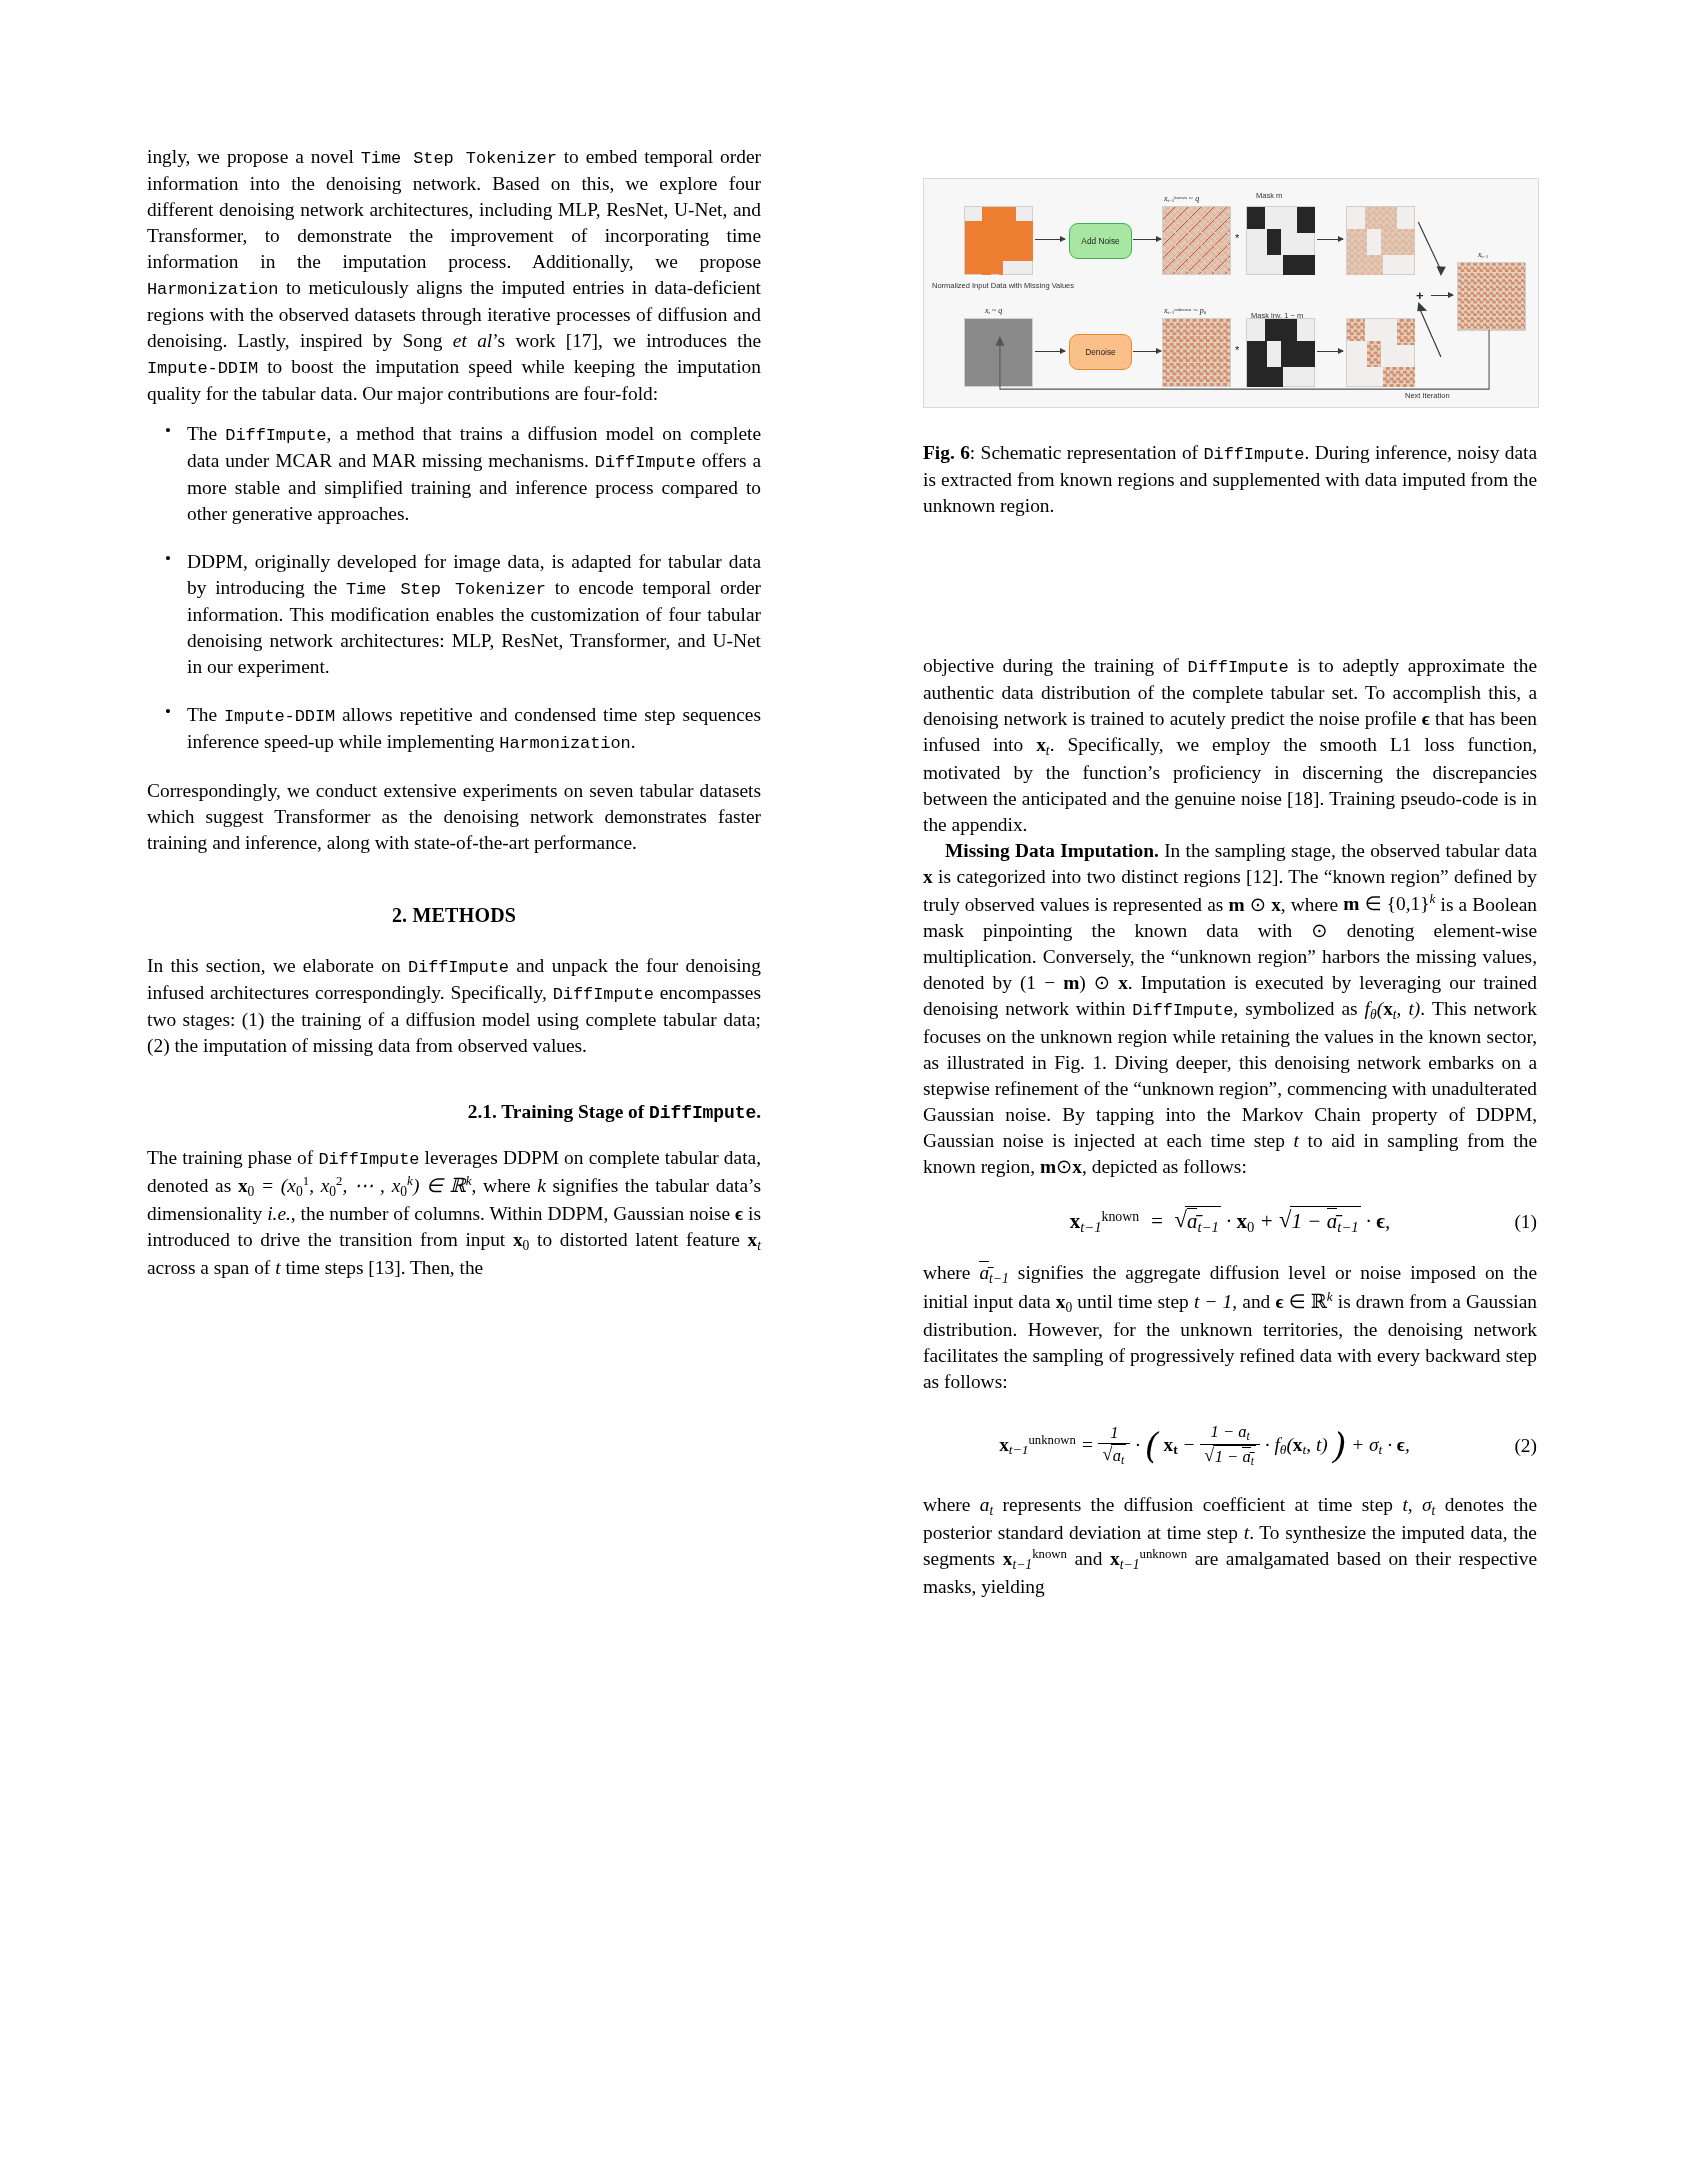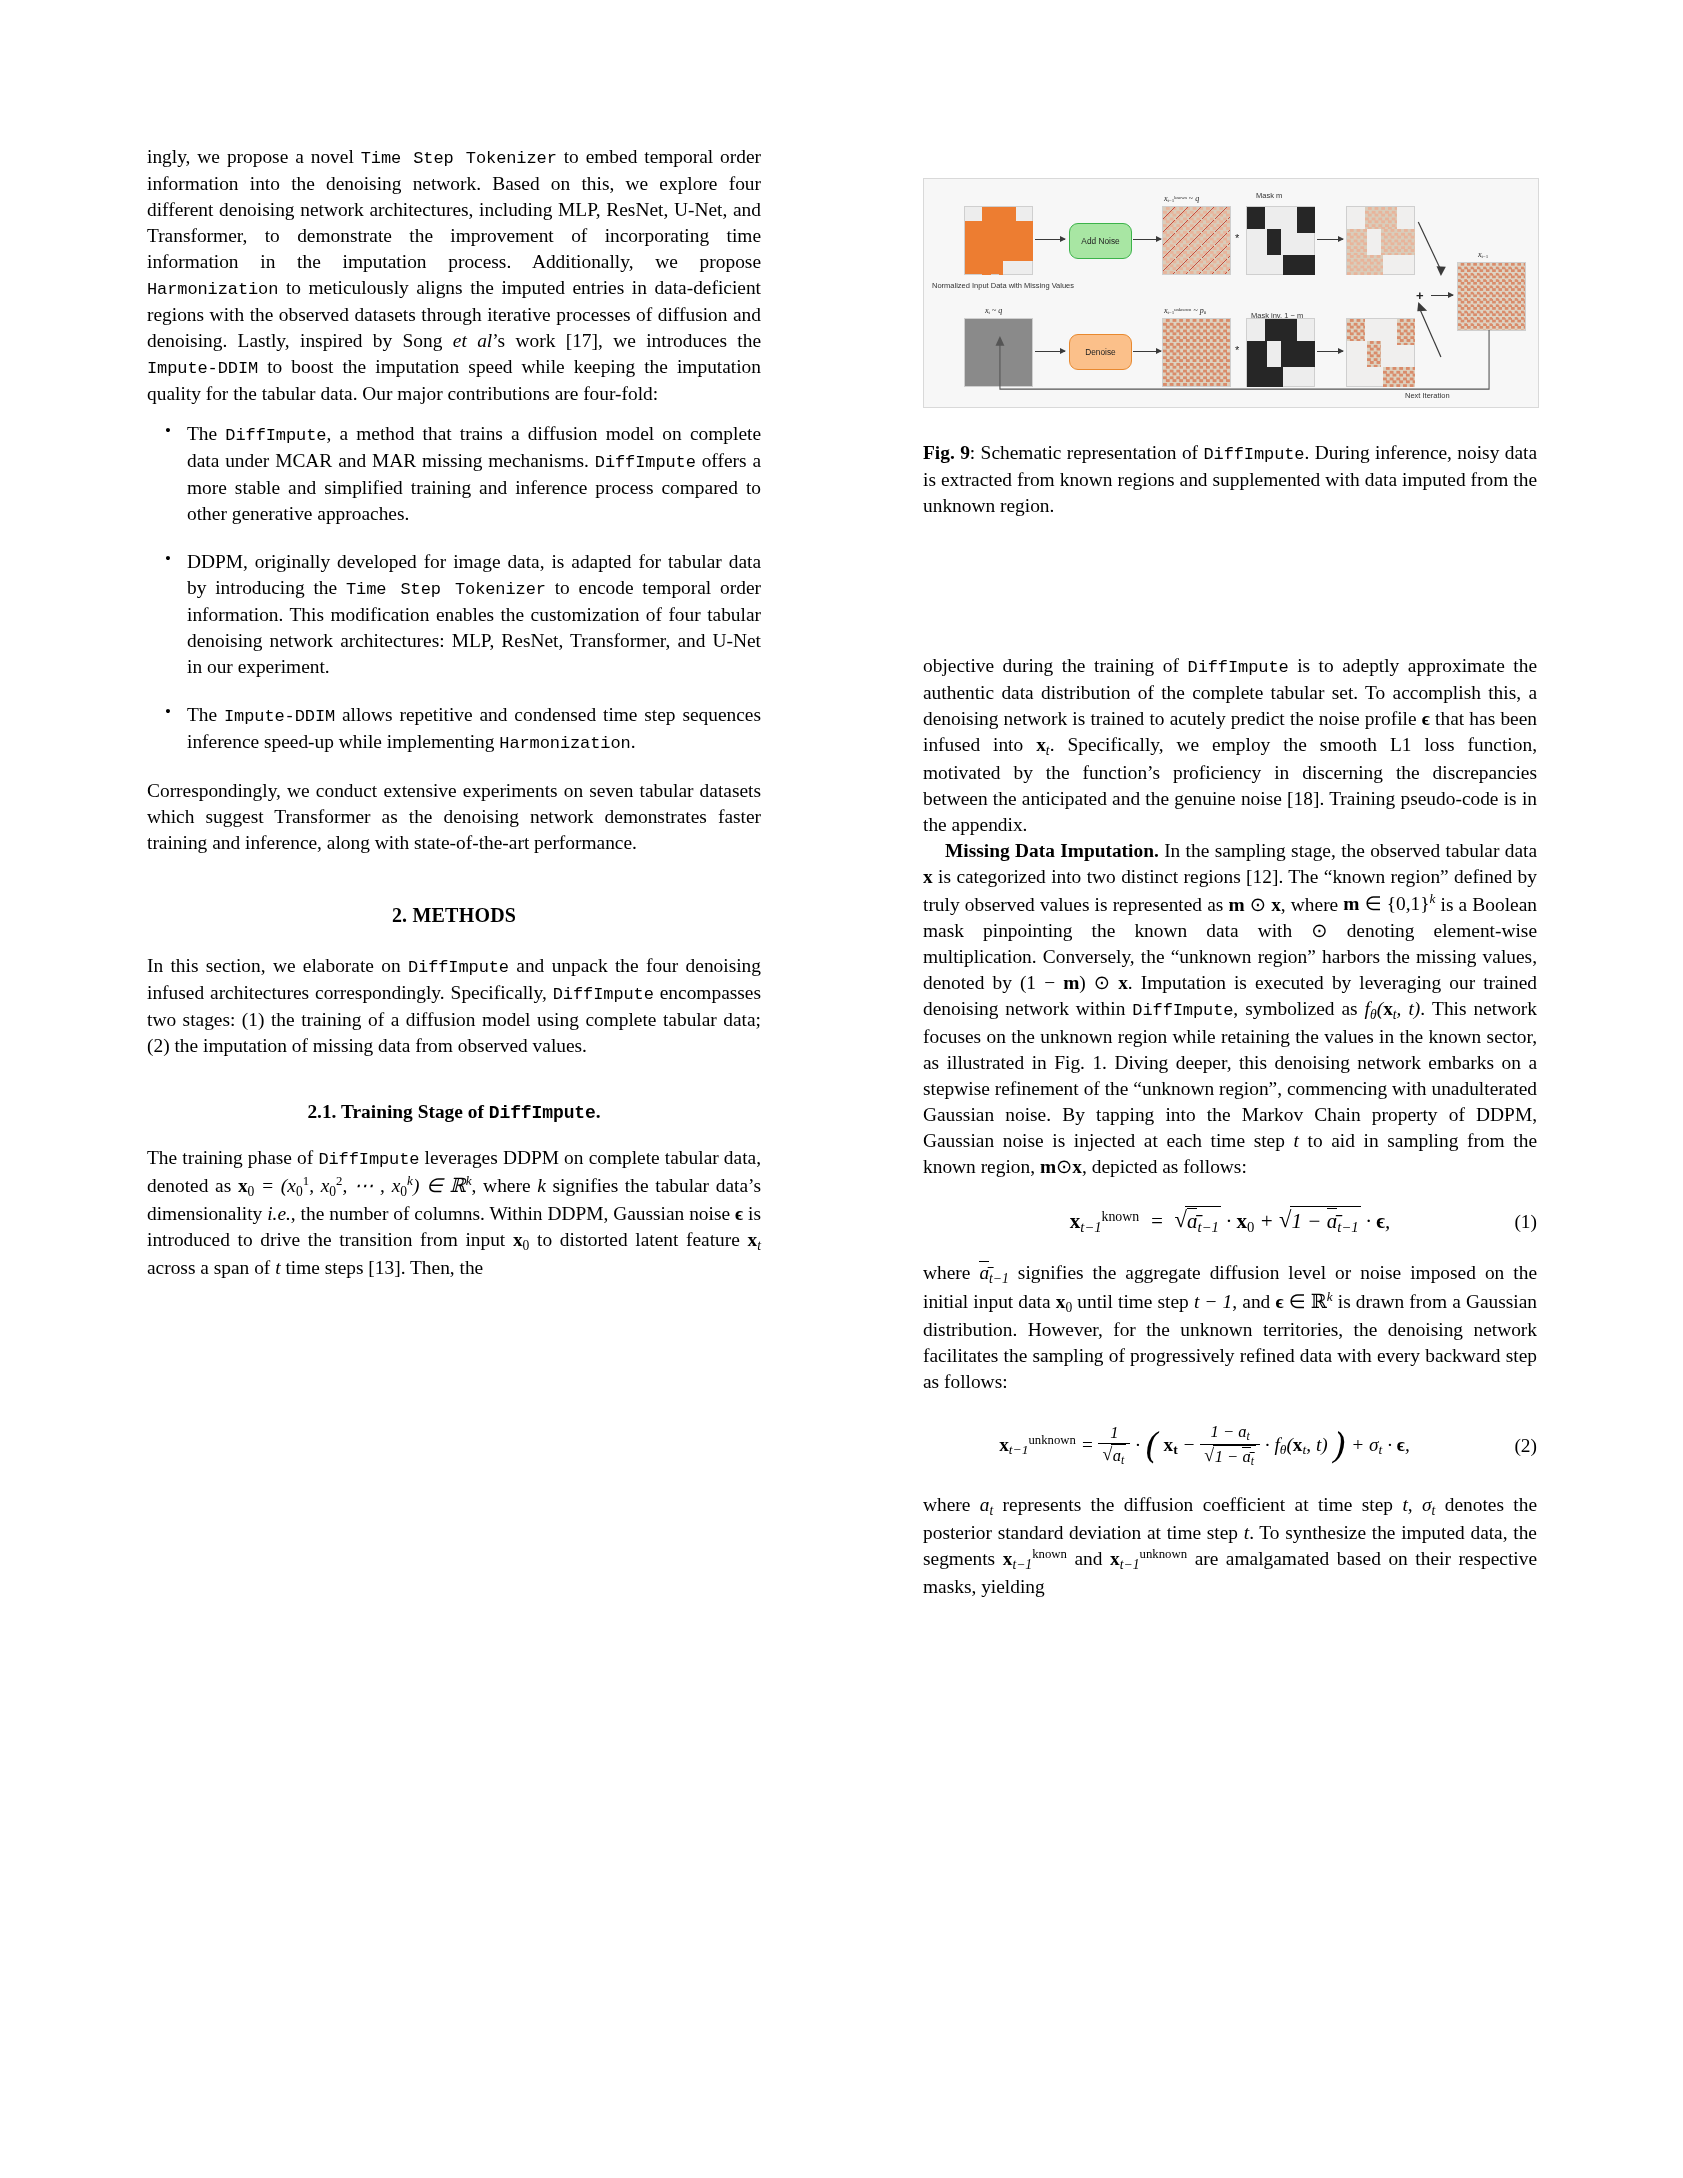--- a/index.html
+++ b/index.html
@@ -58,21 +58,21 @@
 
   h2.sect {
     font-size:20px; font-weight:bold;
     text-align:center;
     margin:46px 0 24px 0;
     letter-spacing:0.2px;
   }
   h3.subsect {
     font-size:19.4px; font-weight:bold;
     margin:40px 0 20px 0;
-    text-align:center;
+    text-align:right;
   }
   h3.subsect .mono { font-size:18px; font-weight:bold; }
 
   
   .figure-wrap { position:absolute; left:923px; top:178px; width:614px; }
   .figure-box {
     position:relative;
     width:614px; height:228px;
     background:#f7f7f7;
     border:1px solid #d9d9d9;
@@ -276,21 +276,21 @@
           repeating-conic-gradient(#d98b6a 0% 25%, #ded3c3 0% 50%) 0 0/6.3px 6.3px;"></div>
 
       <svg style="position:absolute; left:63px; top:149px;" width="515" height="71" viewBox="0 0 520 72">
         <polyline points="508,2 508,62 12,62 12,16" fill="none" stroke="#555" stroke-width="1.1"></polyline>
         <polygon points="12,8 7.5,18 16.5,18" fill="#555"></polygon>
       </svg>
       <div class="flabel" style="left:481px; top:212px;">Next Iteration</div>
 
     </div>
 
-    <div class="fig-caption"><b>Fig. 9</b><span>: </span><span>Schematic representation of </span><span class="mono">DiffImpute</span><span>. During inference, noisy data is extracted from known regions and supplemented with data imputed from the unknown region.</span></div>
+    <div class="fig-caption"><b>Fig. 6</b><span>: </span><span>Schematic representation of </span><span class="mono">DiffImpute</span><span>. During inference, noisy data is extracted from known regions and supplemented with data imputed from the unknown region.</span></div>
   </div>
 
   <div class="col col-right" style="top:653px;">
 
     <p><span>objective during the training of </span><span class="mono">DiffImpute</span><span> is to adeptly approximate the authentic data distribution of the complete tabular set. To accomplish this, a denoising network is trained to acutely predict the noise profile </span><span class="mb">ϵ</span><span> that has been infused into </span><span class="m"><span class="mb">x</span><span class="sub">t</span></span><span>. Specifically, we employ the smooth L1 loss function, motivated by the function’s proficiency in discerning the discrepancies between the anticipated and the genuine noise [18]. Training pseudo-code is in the appendix.</span></p>
 
     <p class="ind"><b>Missing Data Imputation.</b><span>  In the sampling stage, the observed tabular data </span><span class="mb">x</span><span> is categorized into two distinct regions [12]. The “known region” defined by truly observed values is represented as </span><span><span class="mb">m</span> ⊙ <span class="mb">x</span></span><span>, where </span><span><span class="mb">m</span> ∈ {0,1}<span class="sup">k</span></span><span> is a Boolean mask pinpointing the known data with </span><span>⊙</span><span> denoting element-wise multiplication. Conversely, the “unknown region” harbors the missing values, denoted by </span><span>(1 − <span class="mb">m</span>) ⊙ <span class="mb">x</span></span><span>. Imputation is executed by leveraging our trained denoising network within </span><span class="mono">DiffImpute</span><span>, symbolized as </span><span class="m">f<span class="sub">θ</span>(<span class="mb">x</span><span class="sub">t</span>, t)</span><span>. This network focuses on the unknown region while retaining the values in the known sector, as illustrated in Fig. 1.  Diving deeper, this denoising network embarks on a stepwise refinement of the “unknown region”, commencing with unadulterated Gaussian noise. By tapping into the Markov Chain property of DDPM, Gaussian noise is injected at each time step </span><span class="m">t</span><span> to aid in sampling from the known region, </span><span><span class="mb">m</span>⊙<span class="mb">x</span></span><span>, depicted as follows:</span></p>
 
     <div class="eq">
       <span class="m"><span class="mb">x</span><span class="sub">t−1</span><span class="supn">known</span> &nbsp;=&nbsp; <span class="sqrt"><span><span class="ovl">ɑ̄</span><span class="sub">t−1</span></span></span> · <span class="mb">x</span><span class="subn">0</span> + <span class="sqrt"><span>1 − <span class="ovl">ɑ̄</span><span class="sub">t−1</span></span></span> · <span class="mb">ϵ</span>,</span>

